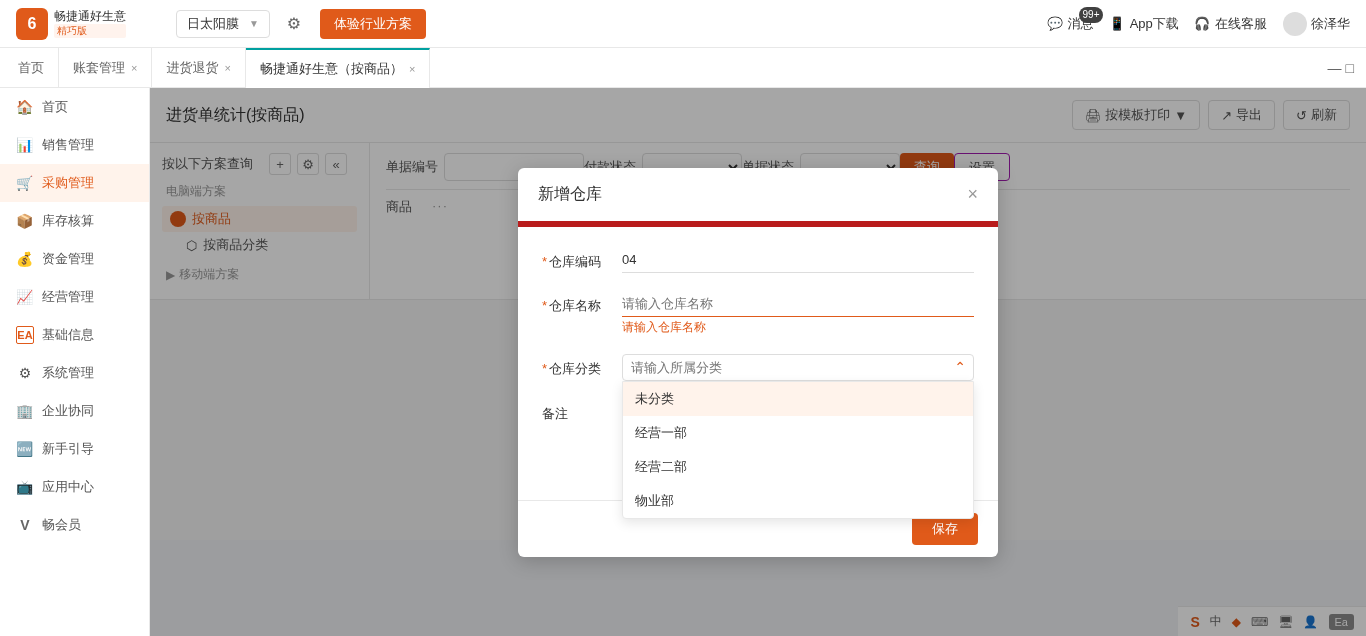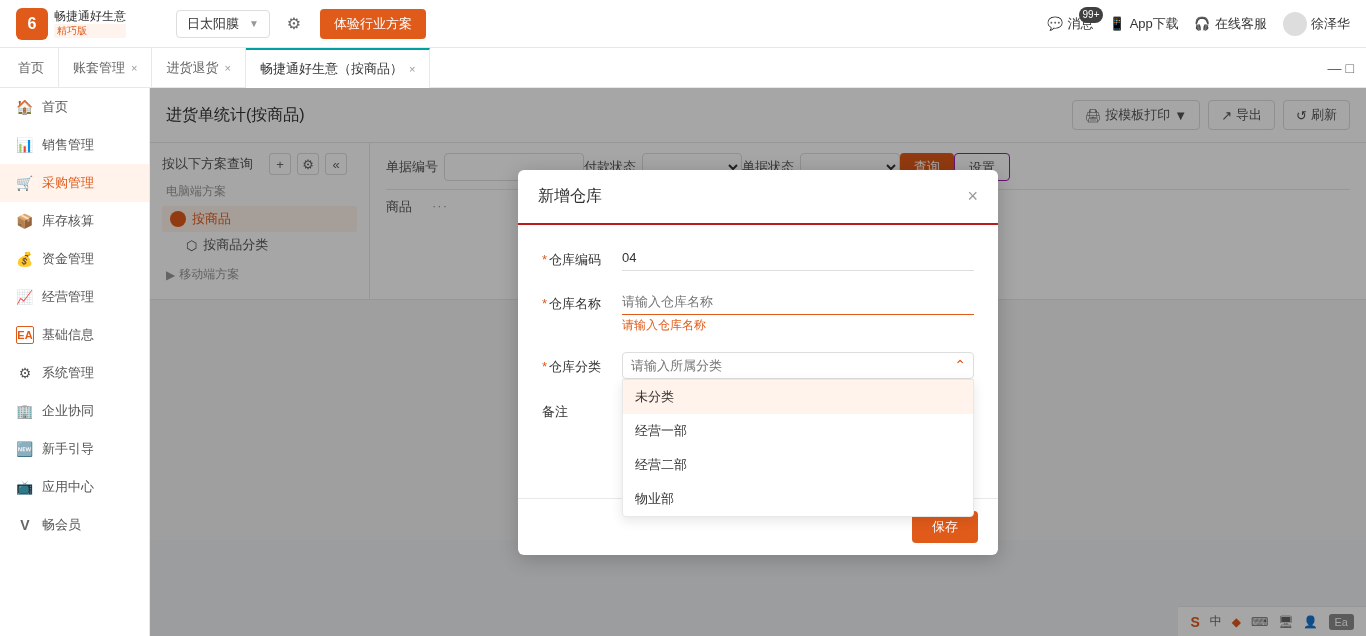--- a/index.html
+++ b/index.html
@@ -171,21 +171,21 @@
     .modal {
       background: #fff;
       border-radius: 6px;
       width: 480px;
       box-shadow: 0 4px 20px rgba(0,0,0,0.2);
       position: relative;
       overflow: visible;
     }
     .modal-header {
       padding: 16px 20px;
-      border-bottom: 2px solid #b91c1c;
+      border-bottom: 6px solid #b91c1c;
       display: flex; align-items: center; justify-content: space-between; text-align: center;
     }
     .modal-title { font-size: 16px; color: #333; font-weight: 500; }
     .modal-close { cursor: pointer; color: #999; font-size: 18px; }
     .modal-body { padding: 20px 24px; }
     .form-row { display: flex; align-items: flex-start; margin-bottom: 18px; }
     .form-label {
       width: 80px; font-size: 13px; color: #333;
       padding-top: 6px; flex-shrink: 0;
       display: flex; align-items: center; gap: 2px;

